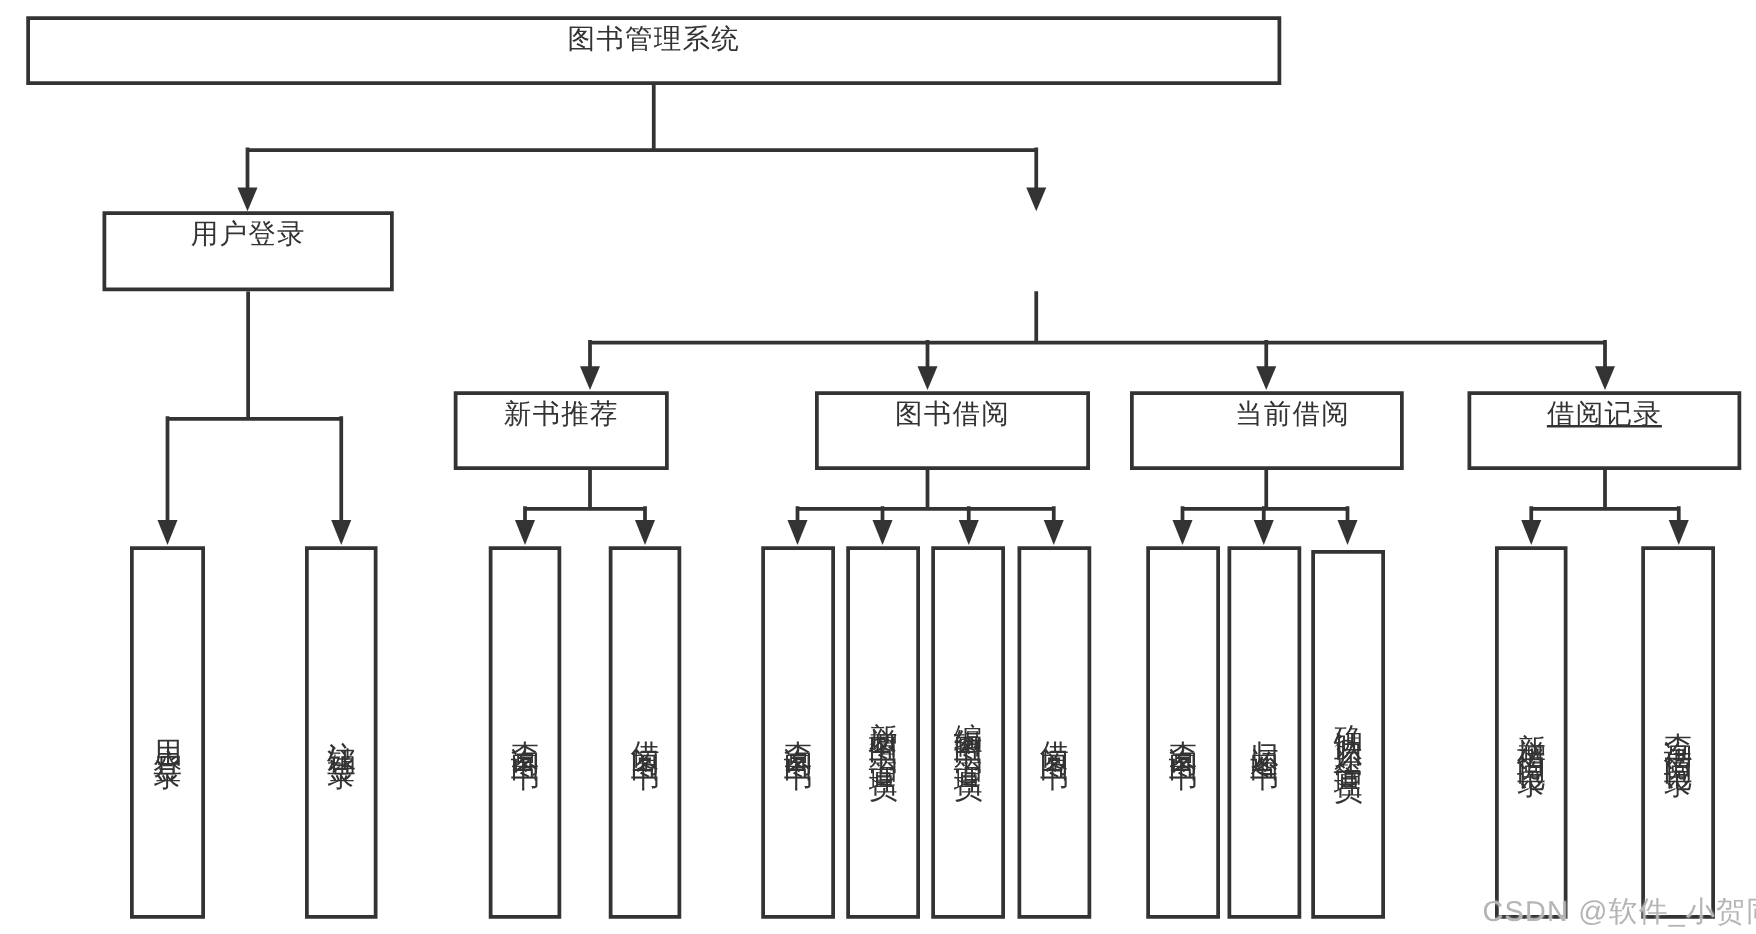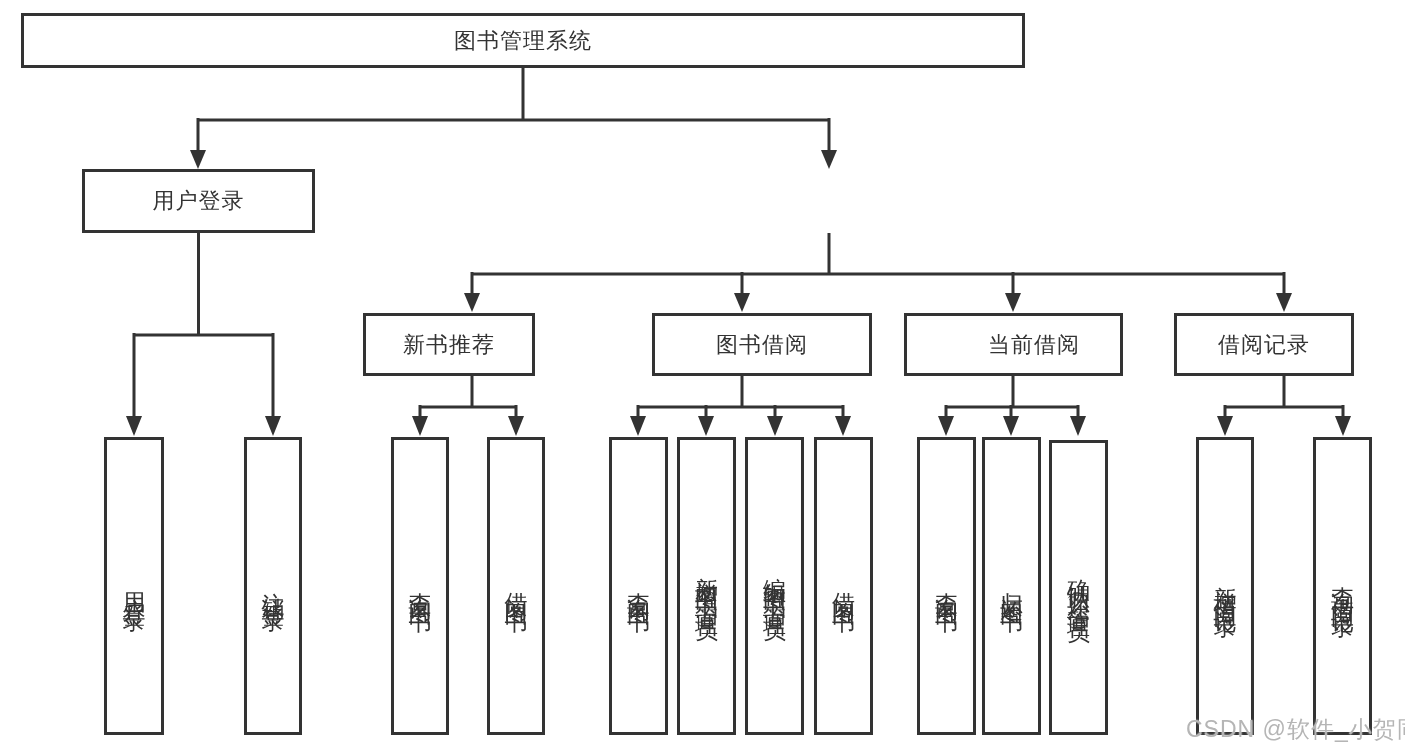--- a/index.html
+++ b/index.html
@@ -11,21 +11,21 @@
     overflow:hidden;
   }
   .wires{position:absolute;left:0;top:0;width:1405px;height:747px;}
   .wire path{stroke:#333333;stroke-width:3;fill:none;}
   .wire polygon{fill:#333333;stroke:none;}
   .hbox{
     position:absolute;
     box-sizing:border-box;
     border:3px solid #333333;
     background:#ffffff;
-    display:flex;align-items:center;justify-content:center;
+    display:flex;justify-content:center;
     font-size:22px;color:#333333;
     letter-spacing:1px;
     white-space:nowrap;
   }
   .vbox{
     position:absolute;
     box-sizing:border-box;
     border:3px solid #333333;
     background:#ffffff;
     display:flex;align-items:center;justify-content:center;
@@ -107,21 +107,21 @@
 
   <div class="hbox" style="left:363px;top:313px;width:172px;height:63px;">
     <span>新书推荐</span>
   </div>
   <div class="hbox" style="left:632px;top:313px;width:220px;height:63px;margin-left:20px;">
     <span>图书借阅</span>
   </div>
   <div class="hbox" style="left:904px;top:313px;width:219px;height:63px;padding-left:41px;">
     <span>当前借阅</span>
   </div>
-  <div class="hbox" style="left:1174px;top:313px;width:180px;height:63px;">
+  <div class="hbox" style="left:1174px;top:313px;width:219px;height:63px;text-decoration:underline;">
     <span>借阅记录</span>
   </div>
 
   <div class="vbox" style="left:104px;top:437px;width:60px;height:298px;">
     <span class="vtext">用户登录</span>
   </div>
   <div class="vbox" style="left:244px;top:437px;width:58px;height:298px;">
     <span class="vtext">注销登录</span>
   </div>
 

